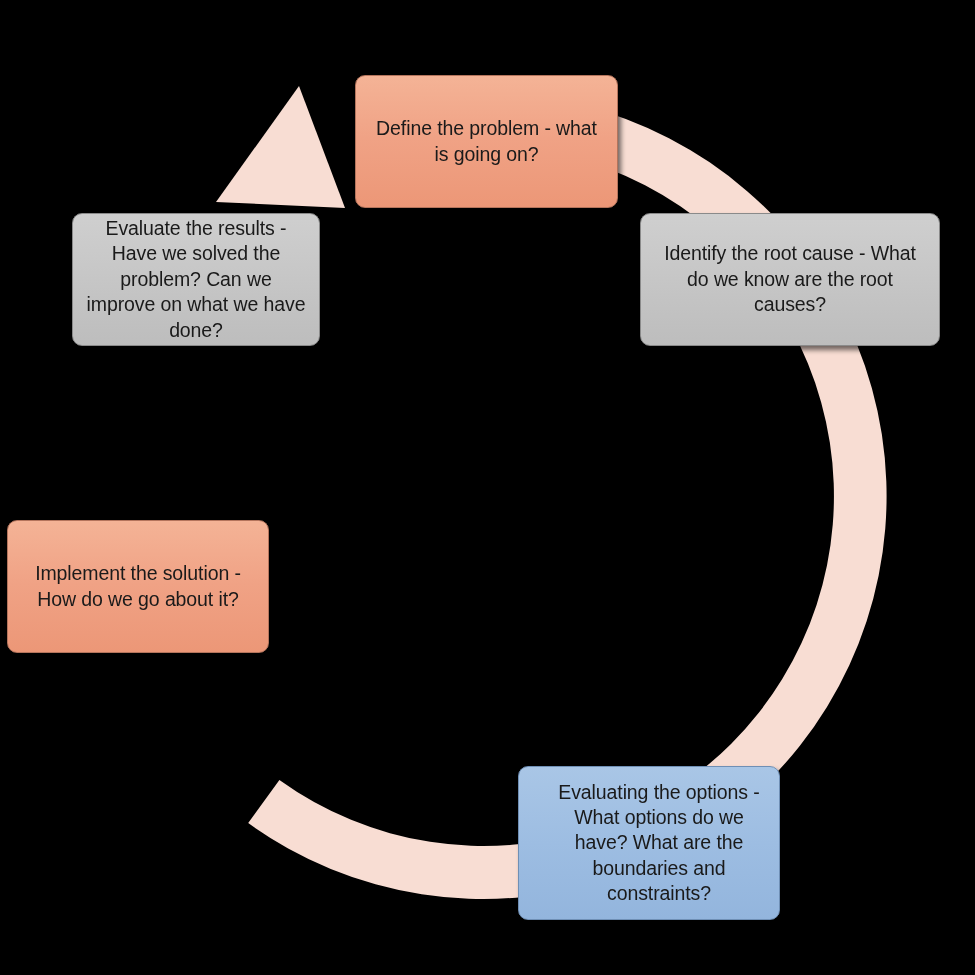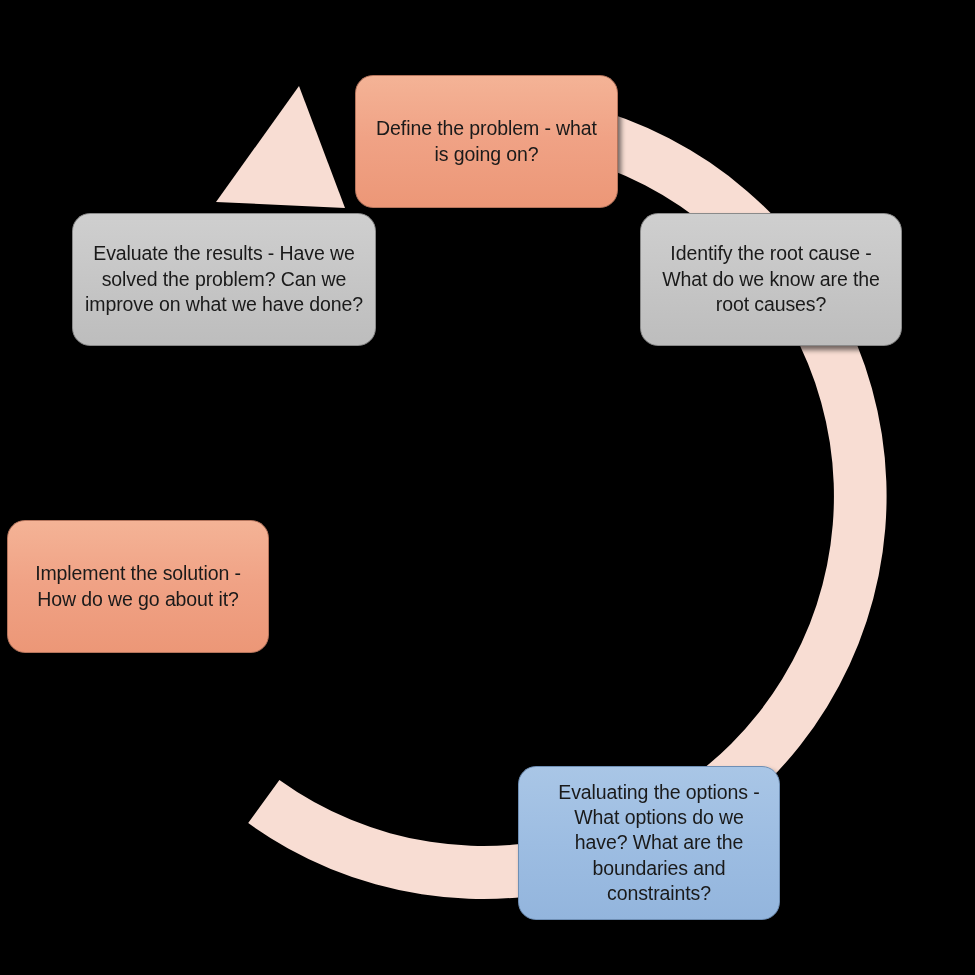--- a/index.html
+++ b/index.html
@@ -18,21 +18,21 @@
   #ring-layer {
     position: absolute;
     left: 0;
     top: 0;
     width: 975px;
     height: 975px;
   }
   .node {
     position: absolute;
     box-sizing: border-box;
-    border-radius: 18px;
+    border-radius: 10px;
     border: 1px solid #7c7c7c;
     display: flex;
     align-items: center;
     justify-content: flex-start;
     text-align: center;
     padding: 6px 12px;
     color: #1a1a1a;
     font-size: 19.5px;
     line-height: 1.30;
     box-shadow: 3px 4px 5px rgba(0,0,0,0.55);
@@ -81,31 +81,31 @@
     <path fill="#f8ddd3" d="M 299 86
              L 345 208
              L 216 202
              Z"></path>
   </svg>
 
   <div class="node fill-salmon" style="left:355px; top:75px; width:263px; height:133px;">
     <span class="node-text">Define the problem - what is going on?</span>
   </div>
 
-  <div class="node fill-gray" style="left:640px; top:213px; width:262px; height:133px;">
+  <div class="node fill-gray" style="left:640px; top:213px; width:300px; height:133px;">
     <span class="node-text">Identify the root cause - What do we know are the root causes?</span>
   </div>
 
 
   <div class="node fill-blue" style="left:518px; top:766px; width:262px; height:154px;">
     <span class="node-text">Evaluating the options - What options do we have? What are the boundaries and constraints?</span>
   </div>
 
 
   <div class="node fill-salmon" style="left:7px; top:520px; width:262px; height:133px;">
     <span class="node-text">Implement the solution - How do we go about it?</span>
   </div>
 
-  <div class="node fill-gray" style="left:72px; top:213px; width:304px; height:133px;">
+  <div class="node fill-gray" style="left:72px; top:213px; width:248px; height:133px;">
     <span class="node-text">Evaluate the results - Have we solved the problem? Can we improve on what we have done?</span>
   </div>
 
 </div>
 
 </body></html>

